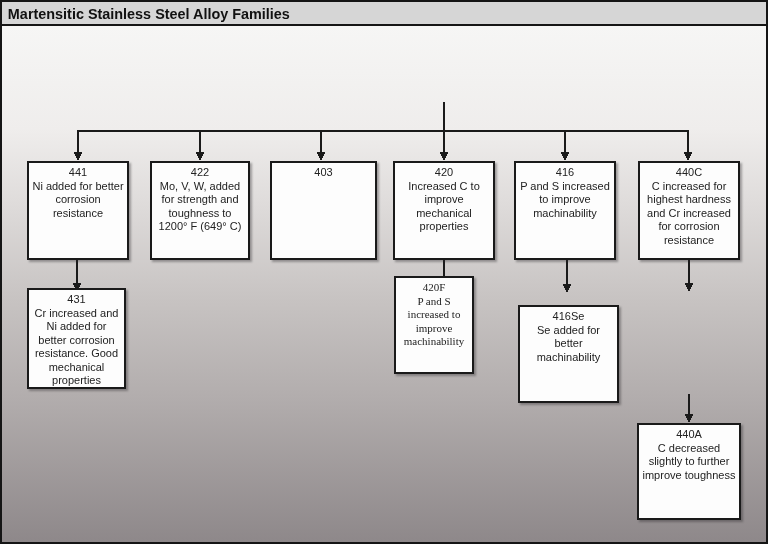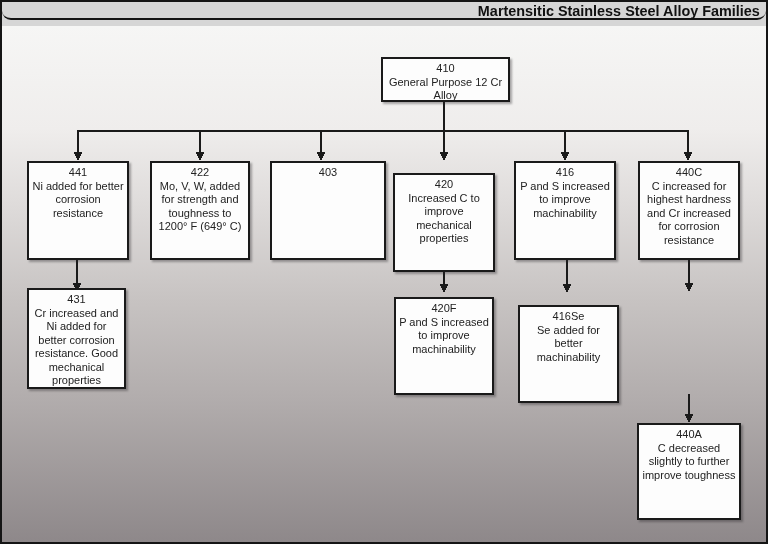--- a/index.html
+++ b/index.html
@@ -25,26 +25,25 @@
     background:linear-gradient(180deg,
       #f6f6f5 0%, #efedec 20%, #dfdcdb 34%,
       #c7c3c2 53%, #b2adad 72%, #8e888a 100%);
   }
   .frame-border{
     position:absolute;inset:0;
     border:2px solid var(--frame-border);
     pointer-events:none;z-index:5;
   }
   .titlebar{
-    position:absolute;left:2px;top:2px;right:2px;height:18px;
+    position:absolute;left:2px;top:2px;right:2px;height:24px;
     background:var(--titlebar-bg);
     border-bottom:2px solid var(--frame-border);
-    display:flex;align-items:center;justify-content:flex-end;
+    display:flex;align-items:center;justify-content:flex-start;
     z-index:2;
-    border-radius:11px;
   }
   .titlebar .title-text{
     font-size:15px;font-weight:bold;color:#111;
     letter-spacing:0px;white-space:nowrap;
     display:inline-block;transform:scaleX(0.96);
   }
   svg.connectors{
     position:absolute;inset:0;width:768px;height:544px;
     color:var(--line);z-index:1;
   }
@@ -99,54 +98,50 @@
     <polygon points="439.5,284 448.5,284 444,293"></polygon>
     <line x1="567" y1="260" x2="567" y2="285"></line>
     <polygon points="562.5,284 571.5,284 567,293"></polygon>
     <line x1="689" y1="260" x2="689" y2="284"></line>
     <polygon points="684.5,283 693.5,283 689,292"></polygon>
 
     <line x1="689" y1="394" x2="689" y2="415"></line>
     <polygon points="684.5,414 693.5,414 689,423"></polygon>
   </svg>
 
-  <div class="node" style="left:381px;top:57px;width:129px;height:45px;">
-    <div class="code">410</div>
-    <div class="desc">General Purpose 12 Cr Alloy</div>
-  </div>
 
   <div class="node" style="left:27px;top:161px;width:102px;height:99px;">
     <div class="code">441</div>
     <div class="desc">Ni added for better corrosion resistance</div>
   </div>
   <div class="node" style="left:150px;top:161px;width:100px;height:99px;">
     <div class="code">422</div>
     <div class="desc">Mo, V, W, added for strength and toughness to 1200° F (649° C)</div>
   </div>
-  <div class="node" style="left:270px;top:161px;width:116px;height:99px;">
+  <div class="node" style="left:270px;top:161px;width:107px;height:99px;">
     <div class="code">403</div>
   </div>
-  <div class="node" style="left:393px;top:161px;width:102px;height:99px;margin-top:12px;">
+  <div class="node" style="left:393px;top:161px;width:102px;height:99px;">
     <div class="code">420</div>
     <div class="desc">Increased C to improve mechanical properties</div>
   </div>
   <div class="node" style="left:514px;top:161px;width:102px;height:99px;">
     <div class="code">416</div>
     <div class="desc">P and S increased to improve machinability</div>
   </div>
   <div class="node" style="left:638px;top:161px;width:102px;height:99px;">
     <div class="code">440C</div>
     <div class="desc">C increased for highest hardness and Cr increased for corrosion resistance</div>
   </div>
 
   <div class="node" style="left:27px;top:288px;width:99px;height:101px;">
     <div class="code">431</div>
     <div class="desc">Cr increased and Ni added for better corrosion resistance. Good mechanical properties</div>
   </div>
-  <div class="node" style="left:394px;top:297px;width:100px;height:98px;">
+  <div class="node" style="left:394px;top:276px;width:80px;height:98px;font-family:Liberation Serif, serif;">
     <div class="code">420F</div>
     <div class="desc">P and S increased to improve machinability</div>
   </div>
   <div class="node" style="left:518px;top:293px;width:101px;height:98px;margin-top:12px;">
     <div class="code">416Se</div>
     <div class="desc">Se added for better machinability</div>
   </div>
 
   <div class="node" style="left:637px;top:423px;width:104px;height:97px;">
     <div class="code">440A</div>

